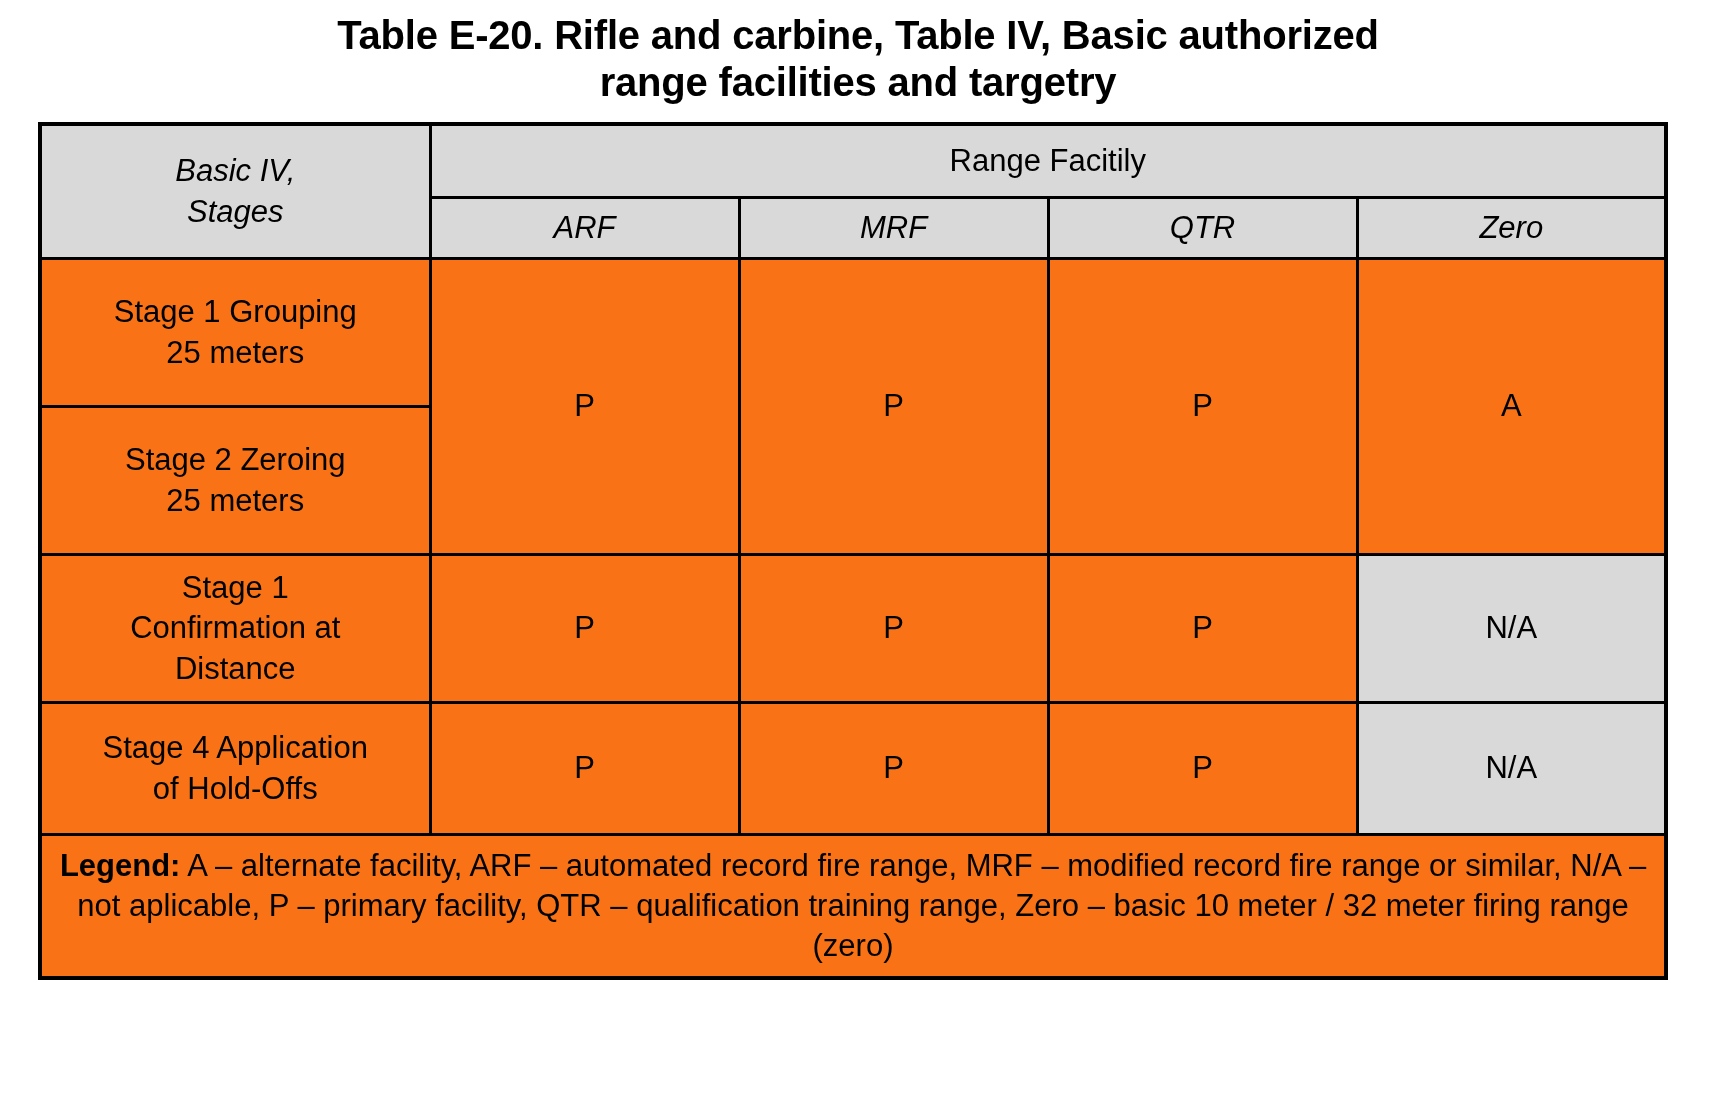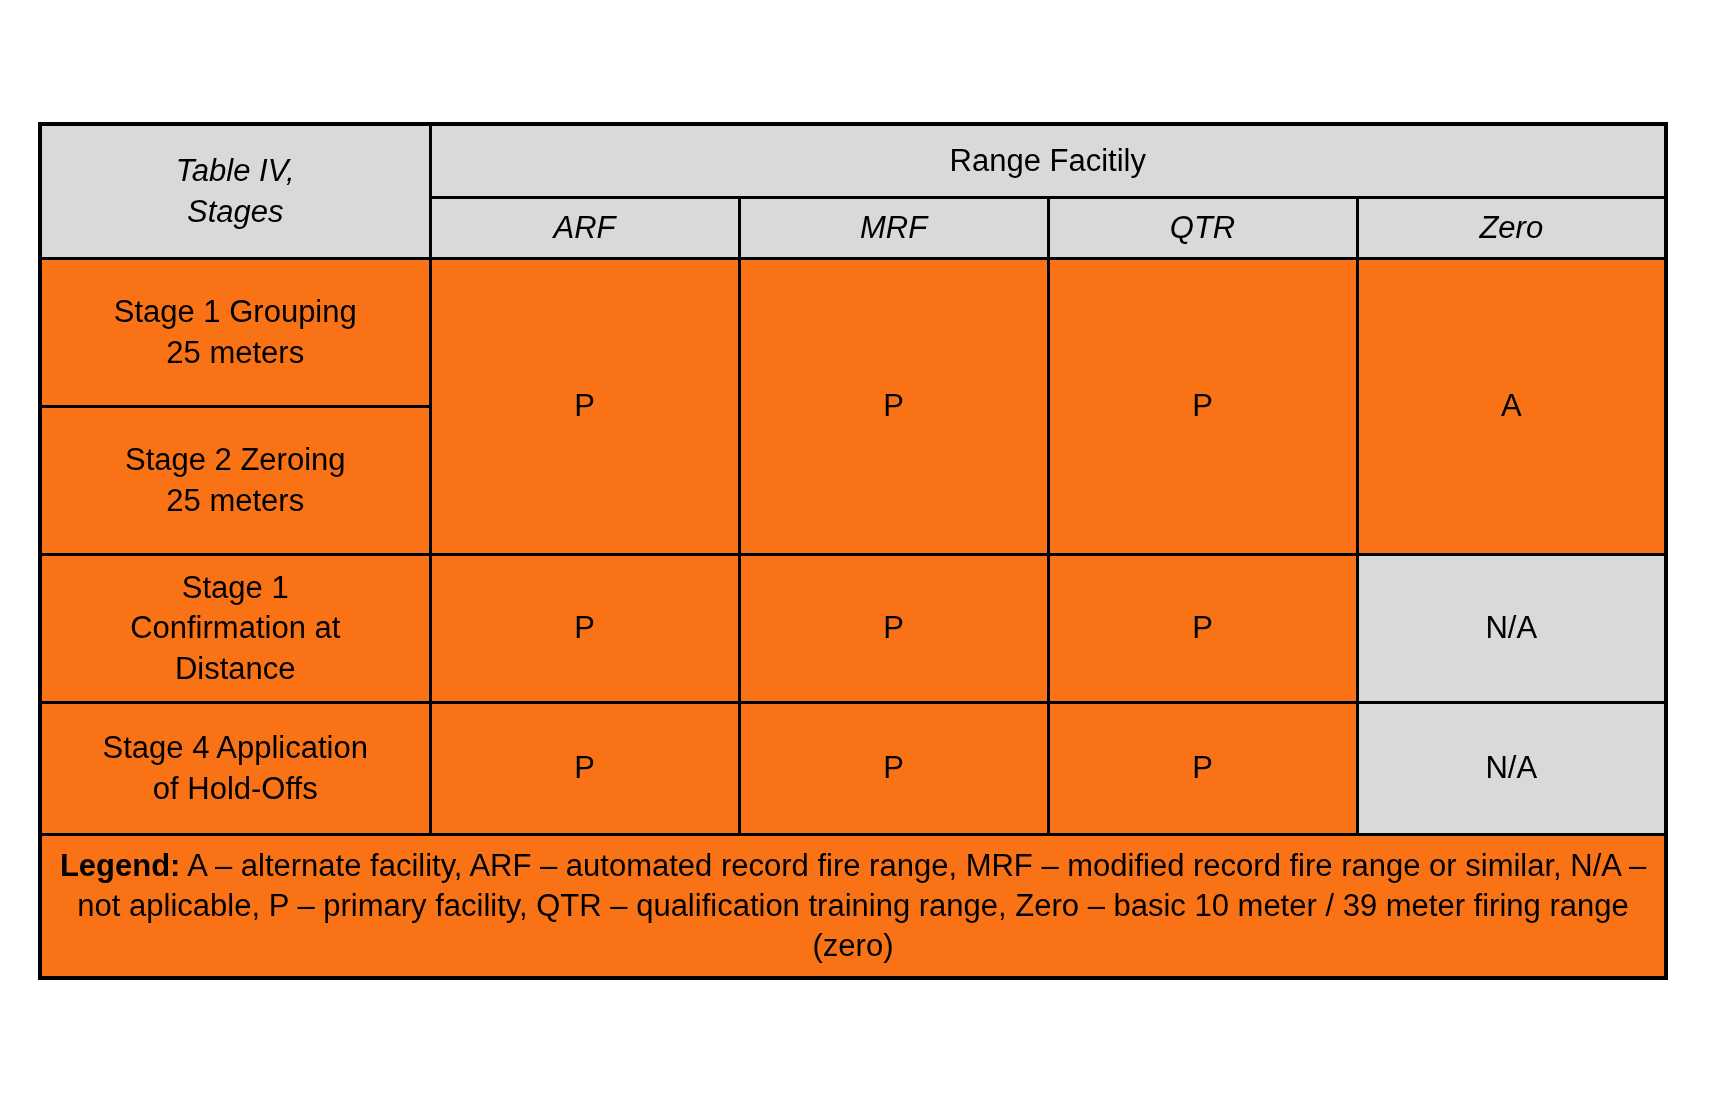--- a/index.html
+++ b/index.html
@@ -101,36 +101,38 @@
   }
   .legend-cell b { font-weight: bold; }
   .legend-text { display: inline; margin-top: 16px; }
 </style>
 </head>
 <body>
 
 <div class="page">
 
   <div class="title">
+    <span class="tline">Table E-20. Rifle and carbine, Table IV, Basic authorized</span>
+    <span class="tline">range facilities and targetry</span>
   </div>
 
   <div class="tbl-wrap">
     <table class="tbl">
       <colgroup>
         <col class="col-stage">
         <col class="col-arf">
         <col class="col-mrf">
         <col class="col-qtr">
         <col class="col-zero">
       </colgroup>
       <tbody>
 
         <tr>
           <td class="hdr-stage" rowspan="2" style="height:70px;">
-            <span>Table IV,</span><br>
+            <span>Basic IV,</span><br>
             <span>Stages</span>
           </td>
           <td class="hdr-group" colspan="4" style="height:70px;">Range Facitily</td>
         </tr>
 
         <tr>
           <td class="hdr" style="height:58px;">ARF</td>
           <td class="hdr" style="height:58px;">MRF</td>
           <td class="hdr" style="height:58px;margin-left:48px;">QTR</td>
           <td class="hdr" style="height:58px;">Zero</td>
@@ -172,21 +174,21 @@
             <span>of Hold-Offs</span>
           </td>
           <td>P</td>
           <td>P</td>
           <td>P</td>
           <td class="shaded">N/A</td>
         </tr>
 
         <tr>
           <td class="legend-cell" colspan="5">
-            <b class="legend-text">Legend:</b><span class="legend-text"> A – alternate facility, ARF – automated record fire range, MRF – modified record fire range or similar, N/A – not aplicable, P – primary facility, QTR – qualification training range, Zero – basic 10 meter / 39 meter firing range (zero)</span>
+            <b class="legend-text">Legend:</b><span class="legend-text"> A – alternate facility, ARF – automated record fire range, MRF – modified record fire range or similar, N/A – not aplicable, P – primary facility, QTR – qualification training range, Zero – basic 10 meter / 32 meter firing range (zero)</span>
           </td>
         </tr>
 
       </tbody>
     </table>
   </div>
 
 </div>
 
 </body></html>

